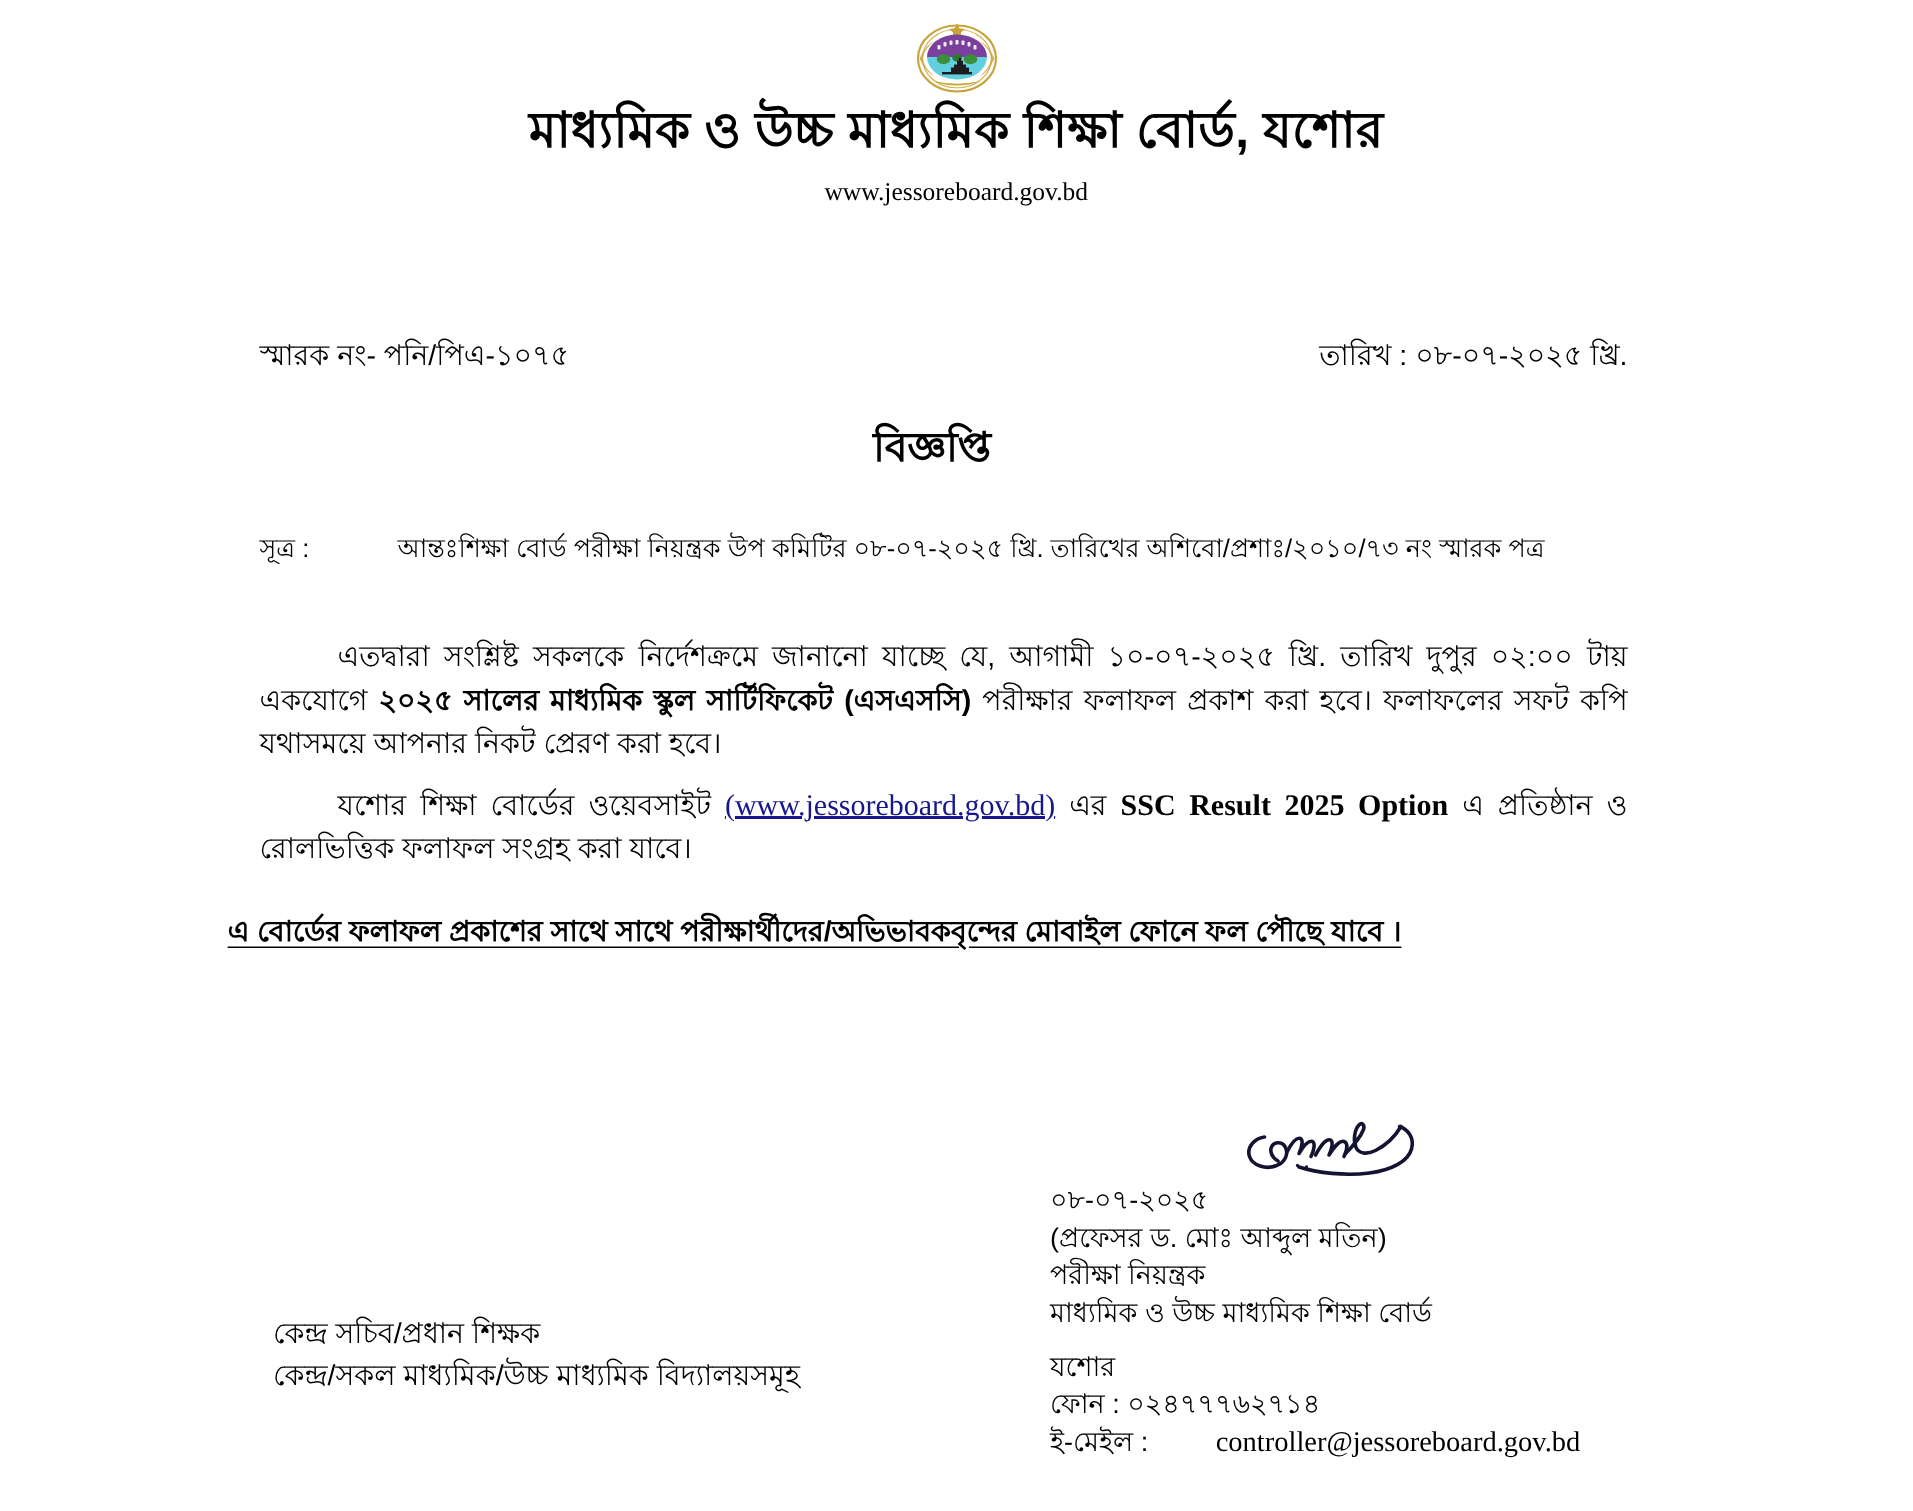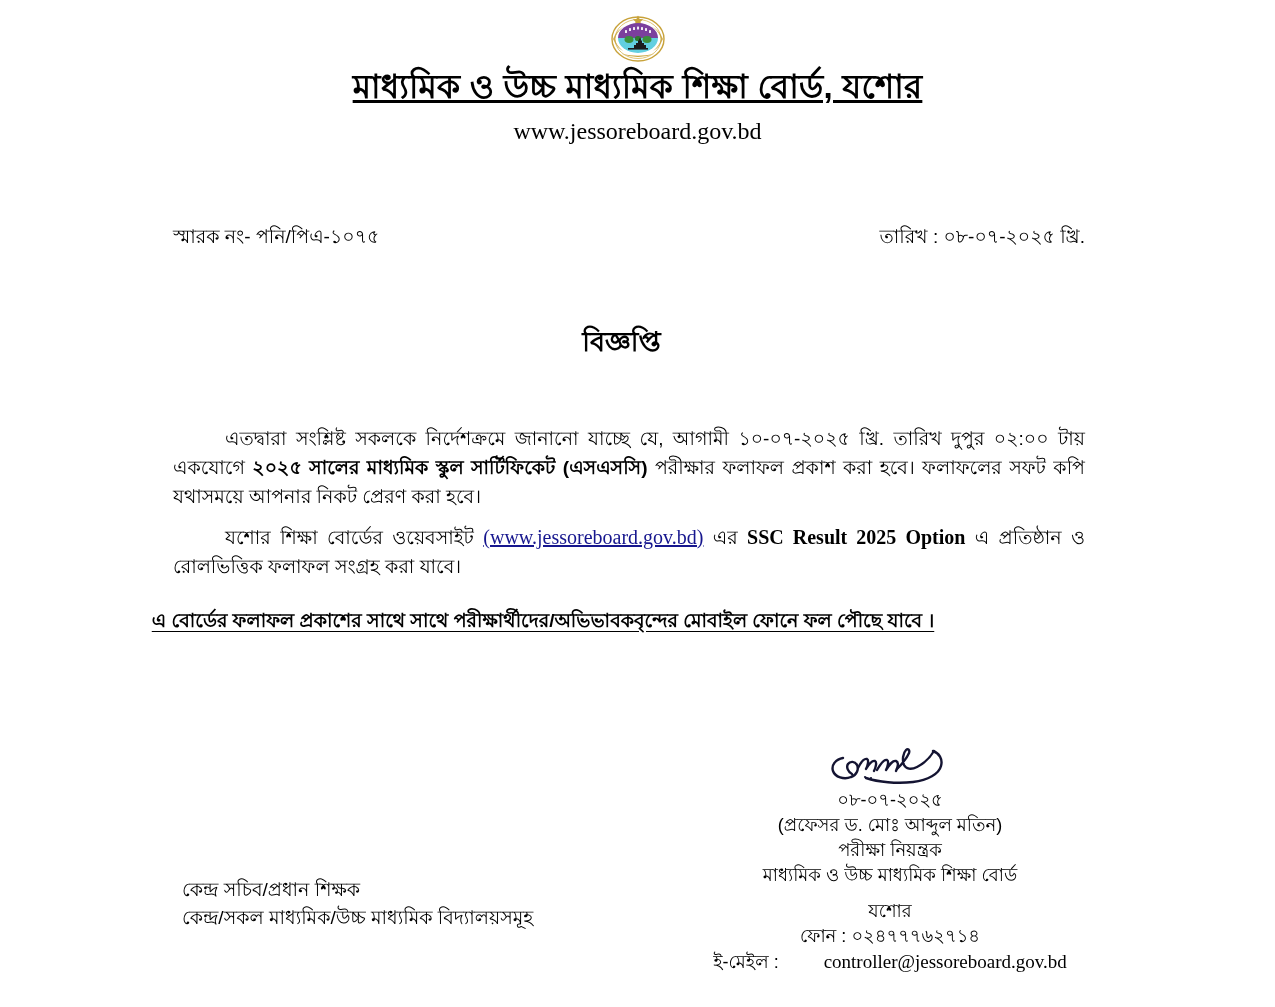--- a/index.html
+++ b/index.html
@@ -41,26 +41,25 @@
   .logo-wrap svg { display: block; }
 
   .org-title {
     font-family: "Liberation Sans", "DejaVu Sans", sans-serif;
     font-size: 33px;
     font-weight: 700;
     letter-spacing: 0.2px;
     line-height: 1.15;
     margin: 4px 0 0 0;
     color: #000;
-    text-decoration: underline;
   }
 
   .org-url {
     font-family: "Liberation Serif", "DejaVu Serif", serif;
-    font-size: 24px;
+    font-size: 17px;
     font-weight: 400;
     margin-top: 12px;
     color: #000;
   }
 
   
   .memo-row {
     position: absolute;
     top: 222px;
     left: 173px;
@@ -77,21 +76,20 @@
   
   .notice-title {
     position: absolute;
     top: 277px;
     left: 0;
     width: 1243px;
     text-align: center;
     font-family: "Liberation Sans", "DejaVu Sans", sans-serif;
     font-size: 27px;
     font-weight: 700;
-    margin-top: 44px;
   }
 
   
   .ref-line {
     position: absolute;
     top: 352px;
     left: 173px;
     width: 912px;
     font-family: "Liberation Sans", "DejaVu Sans", sans-serif;
     font-size: 17px;
@@ -154,21 +152,21 @@
     text-decoration: underline;
     text-underline-offset: 4px;
   }
 
   
   .sign-block {
     position: absolute;
     top: 742px;
     left: 700px;
     width: 380px;
-    text-align: center;
+    text-align: left;
     font-family: "Liberation Sans", "DejaVu Sans", sans-serif;
     font-size: 18px;
     line-height: 25px;
   }
   .signature-img {
     height: 46px;
     margin-bottom: 0px;
     display: flex;
     justify-content: center;
     align-items: flex-end;
@@ -249,20 +247,24 @@
     <div class="org-url">www.jessoreboard.gov.bd</div>
   </div>
 
   <div class="memo-row">
     <div class="memo-no">স্মারক নং- পনি/পিএ-১০৭৫</div>
     <div class="memo-date">তারিখ : ০৮-০৭-২০২৫ খ্রি.</div>
   </div>
 
   <div class="notice-title">বিজ্ঞপ্তি</div>
 
+  <div class="ref-line">
+    <div class="ref-label">সূত্র :</div>
+    <div class="ref-text">আন্তঃশিক্ষা বোর্ড পরীক্ষা নিয়ন্ত্রক উপ কমিটির ০৮-০৭-২০২৫ খ্রি. তারিখের অশিবো/প্রশাঃ/২০১০/৭৩ নং স্মারক পত্র</div>
+  </div>
 
   <div class="body-block">
 
     <p class="para"><span>এতদ্বারা সংশ্লিষ্ট সকলকে নির্দেশক্রমে জানানো যাচ্ছে যে, আগামী ১০-০৭-২০২৫ খ্রি. তারিখ দুপুর ০২:০০ টায় একযোগে </span><b>২০২৫ সালের মাধ্যমিক স্কুল সার্টিফিকেট (এসএসসি)</b><span> পরীক্ষার ফলাফল প্রকাশ করা হবে। ফলাফলের সফট কপি যথাসময়ে আপনার নিকট প্রেরণ করা হবে।</span></p>
 
     <p class="para"><span>যশোর শিক্ষা বোর্ডের ওয়েবসাইট </span><a class="weblink" href="#">(www.jessoreboard.gov.bd)</a><span> এর </span><span class="en-bold">SSC Result 2025 Option</span><span> এ প্রতিষ্ঠান ও রোলভিত্তিক ফলাফল সংগ্রহ করা যাবে।</span></p>
   </div>
 
   <div class="highlight-line">
     <span>এ বোর্ডের ফলাফল প্রকাশের সাথে  সাথে পরীক্ষার্থীদের/অভিভাবকবৃন্দের মোবাইল ফোনে ফল পৌছে যাবে ।</span>

